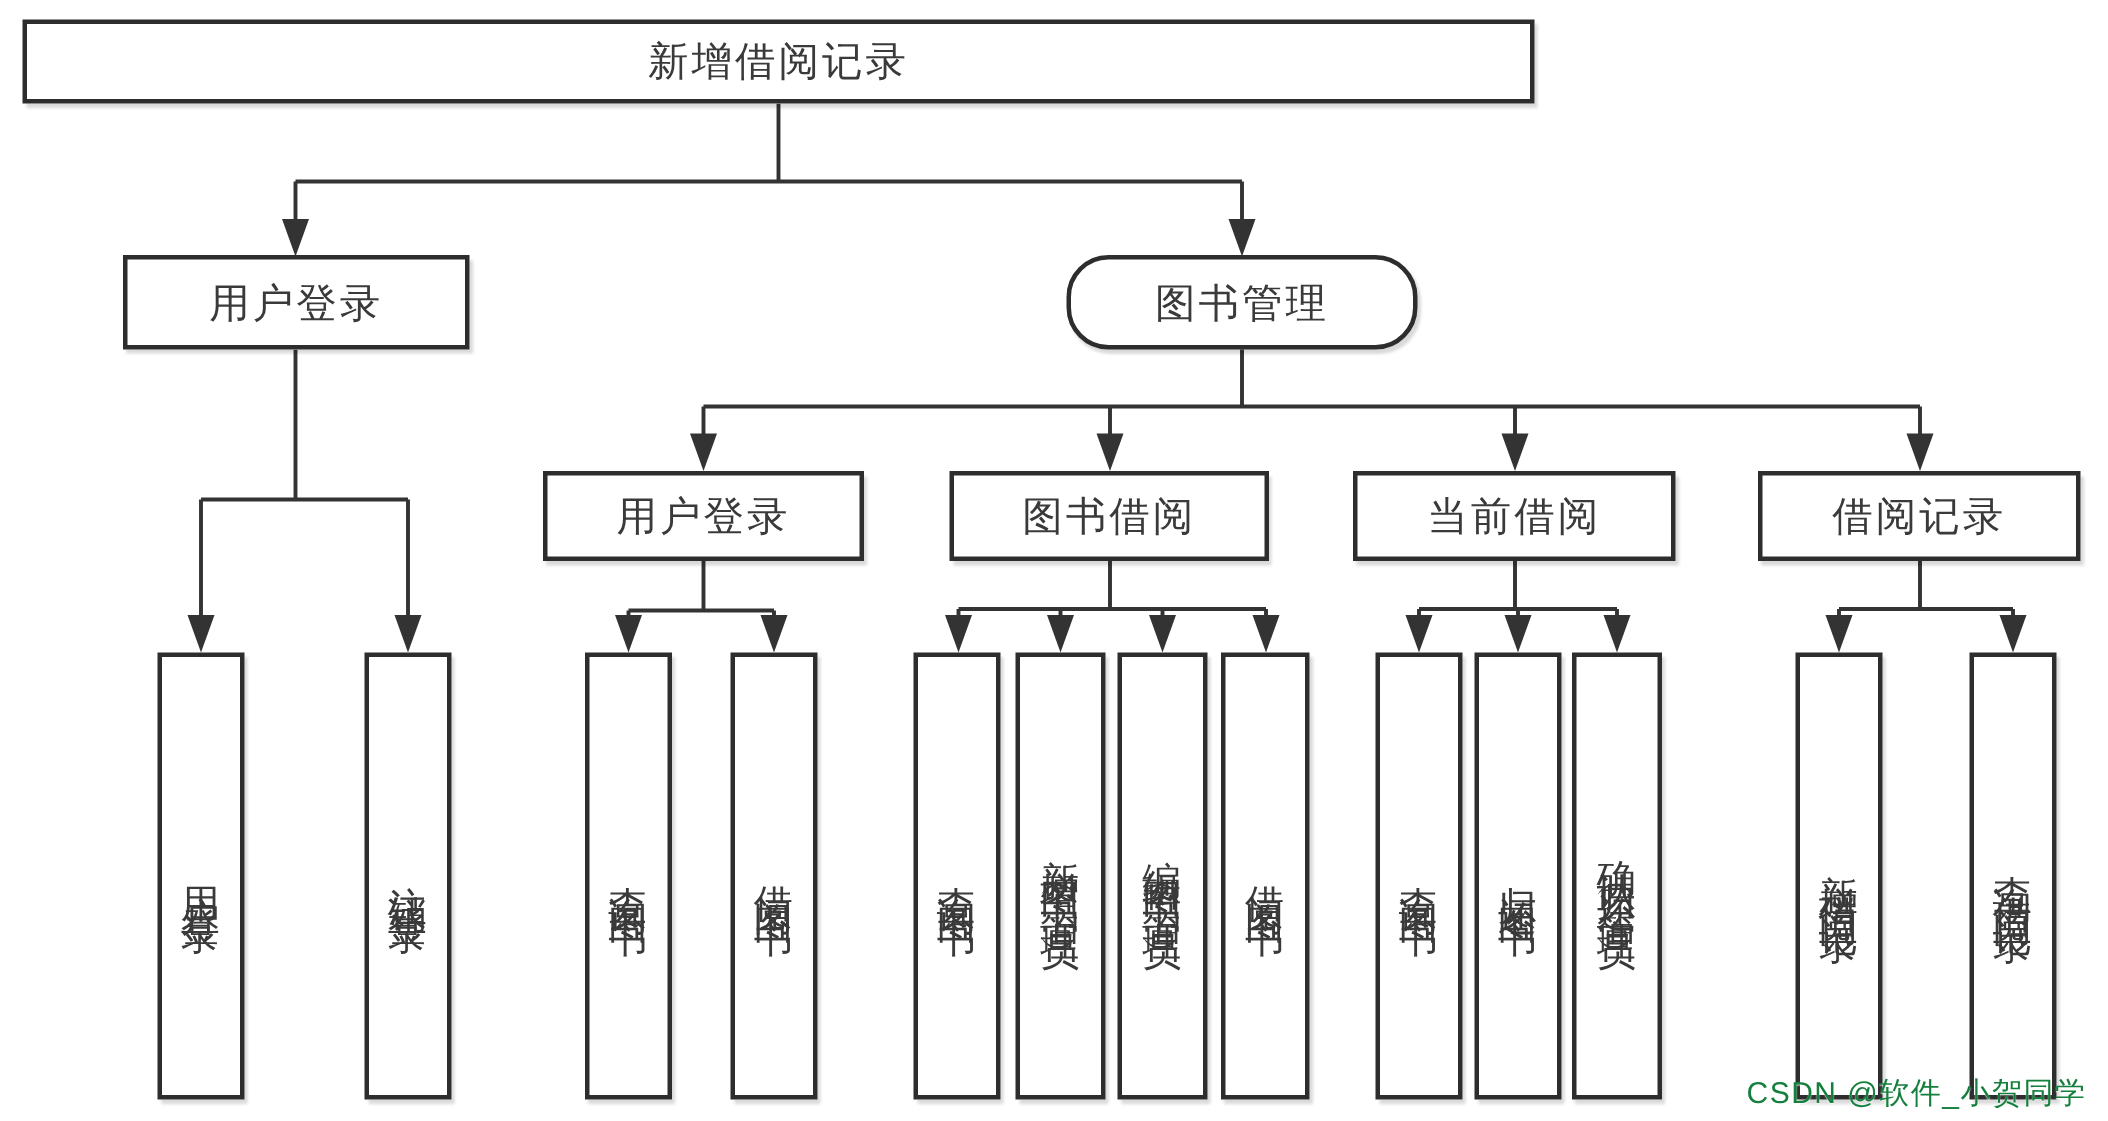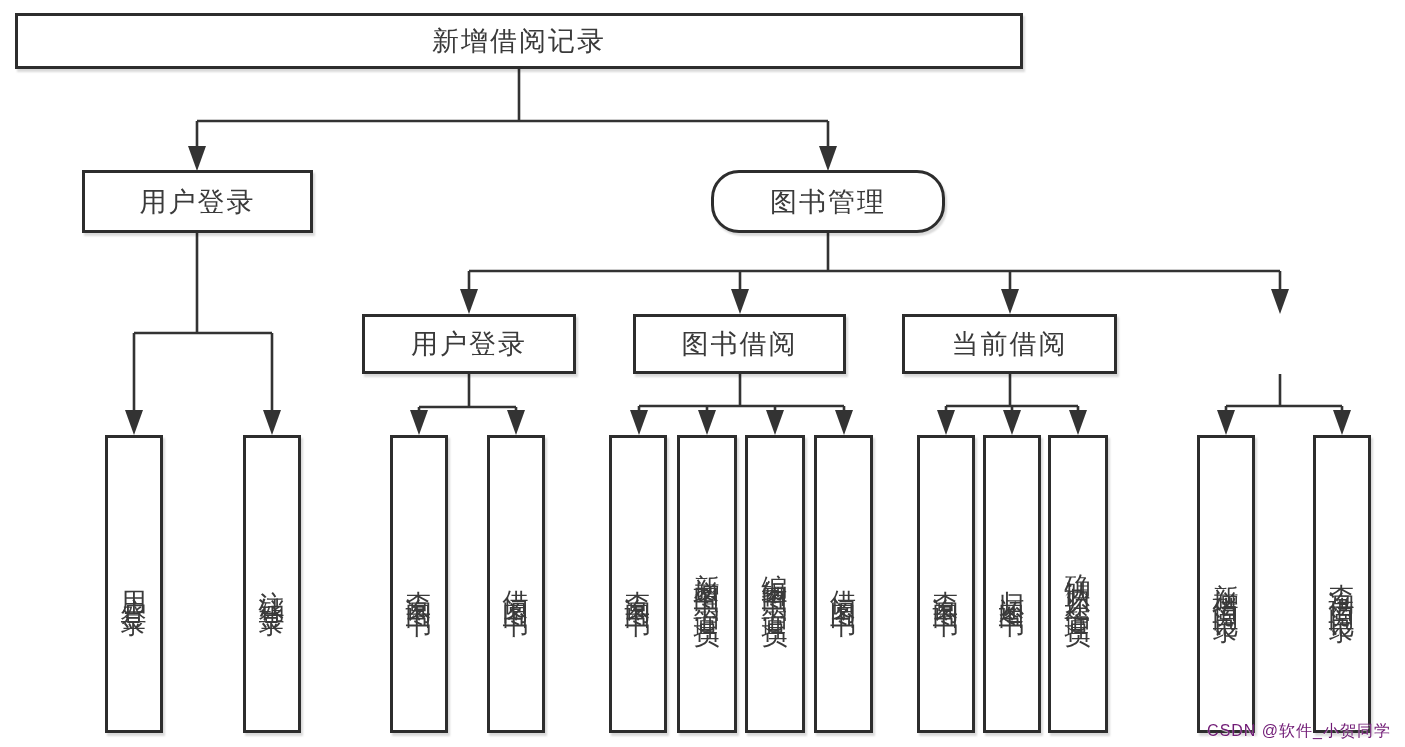--- a/index.html
+++ b/index.html
@@ -18,22 +18,22 @@
   .vbox span {
     writing-mode:vertical-rl; text-orientation:mixed;
     font-size:26px; letter-spacing:7px; line-height:1; color:#3a3a3a;
   }
   .root  { left:15px;  top:13px;  width:1008px; height:56px; }
   .l2a   { left:82px;  top:170px; width:231px;  height:63px; }
   .l2b   { left:711px; top:170px; width:234px;  height:63px;border-radius:28px; }
   .l3    { top:314px; height:60px; }
   .leaf  { top:435px; width:58px; height:298px; }
   .watermark {
-    position:absolute; right:14px; bottom:5px; font-size:16px;
-    color:#701a75; letter-spacing:1px; white-space:nowrap;
+    position:absolute; right:14px; bottom:5px; font-size:20px;
+    color:#15803d; letter-spacing:1px; white-space:nowrap;
     text-shadow:0 1px 1px rgba(255,255,255,0.85); z-index:5;margin-top:28px;
   }
 </style>
 </head>
 <body>
 
 <div class="stage">
 
   <svg class="wires" viewBox="0 0 1405 747">
     <g stroke="#333333" stroke-width="2.6" fill="none">
@@ -69,20 +69,21 @@
   </svg>
 
   <div class="box hbox root">新增借阅记录</div>
 
   <div class="box hbox l2a">用户登录</div>
   <div class="box hbox l2b">图书管理</div>
 
   <div class="box hbox l3" style="left:362px; width:214px;">用户登录</div>
   <div class="box hbox l3" style="left:902px; width:215px;">当前借阅</div>
   <div class="box hbox l3" style="left:633px; width:213px;">图书借阅</div>
+  <div class="box hbox l3" style="left:1172px; width:215px;">借阅记录</div>
 
   <div class="box vbox leaf" style="left:105px;">
     <span>用户登录</span>
   </div>
   <div class="box vbox leaf" style="left:243px;">
     <span>注销登录</span>
   </div>
 
   <div class="box vbox leaf" style="left:390px;">
     <span>查询图书</span>

